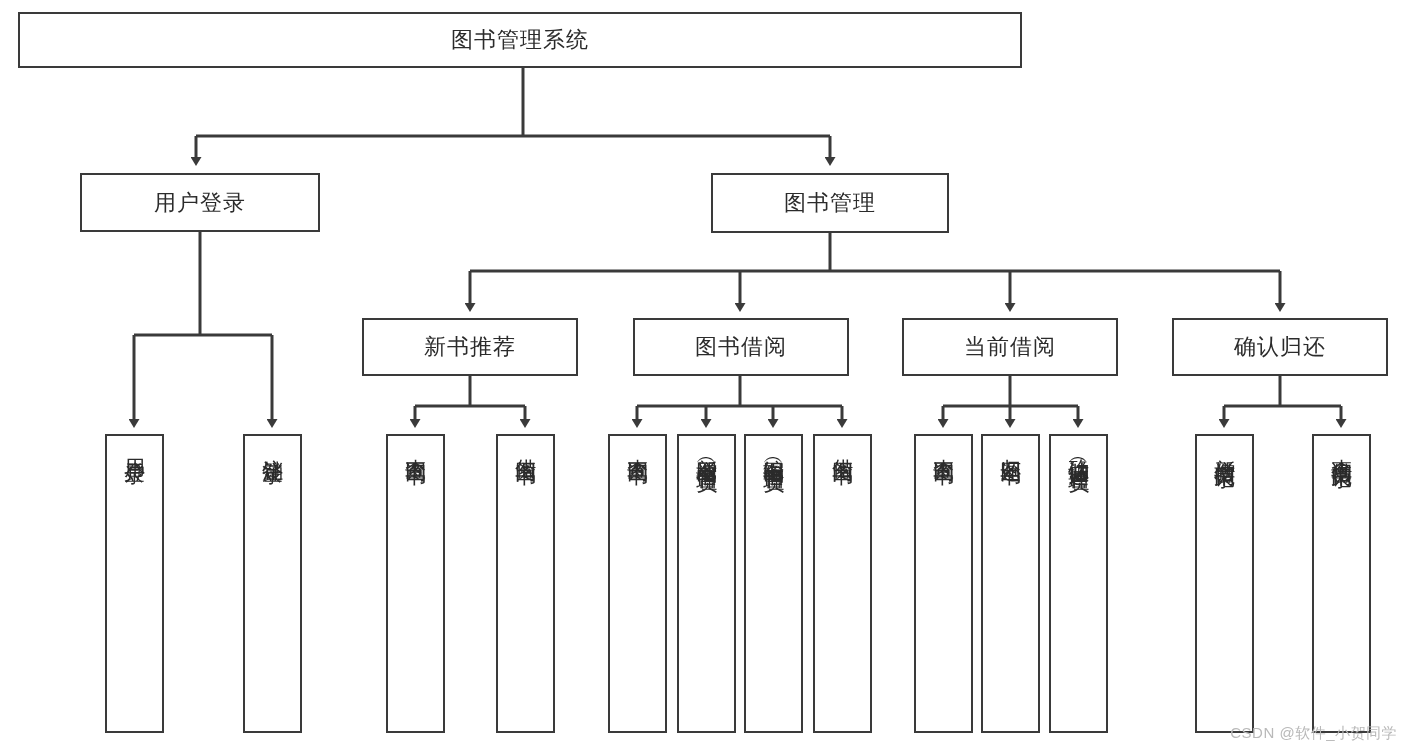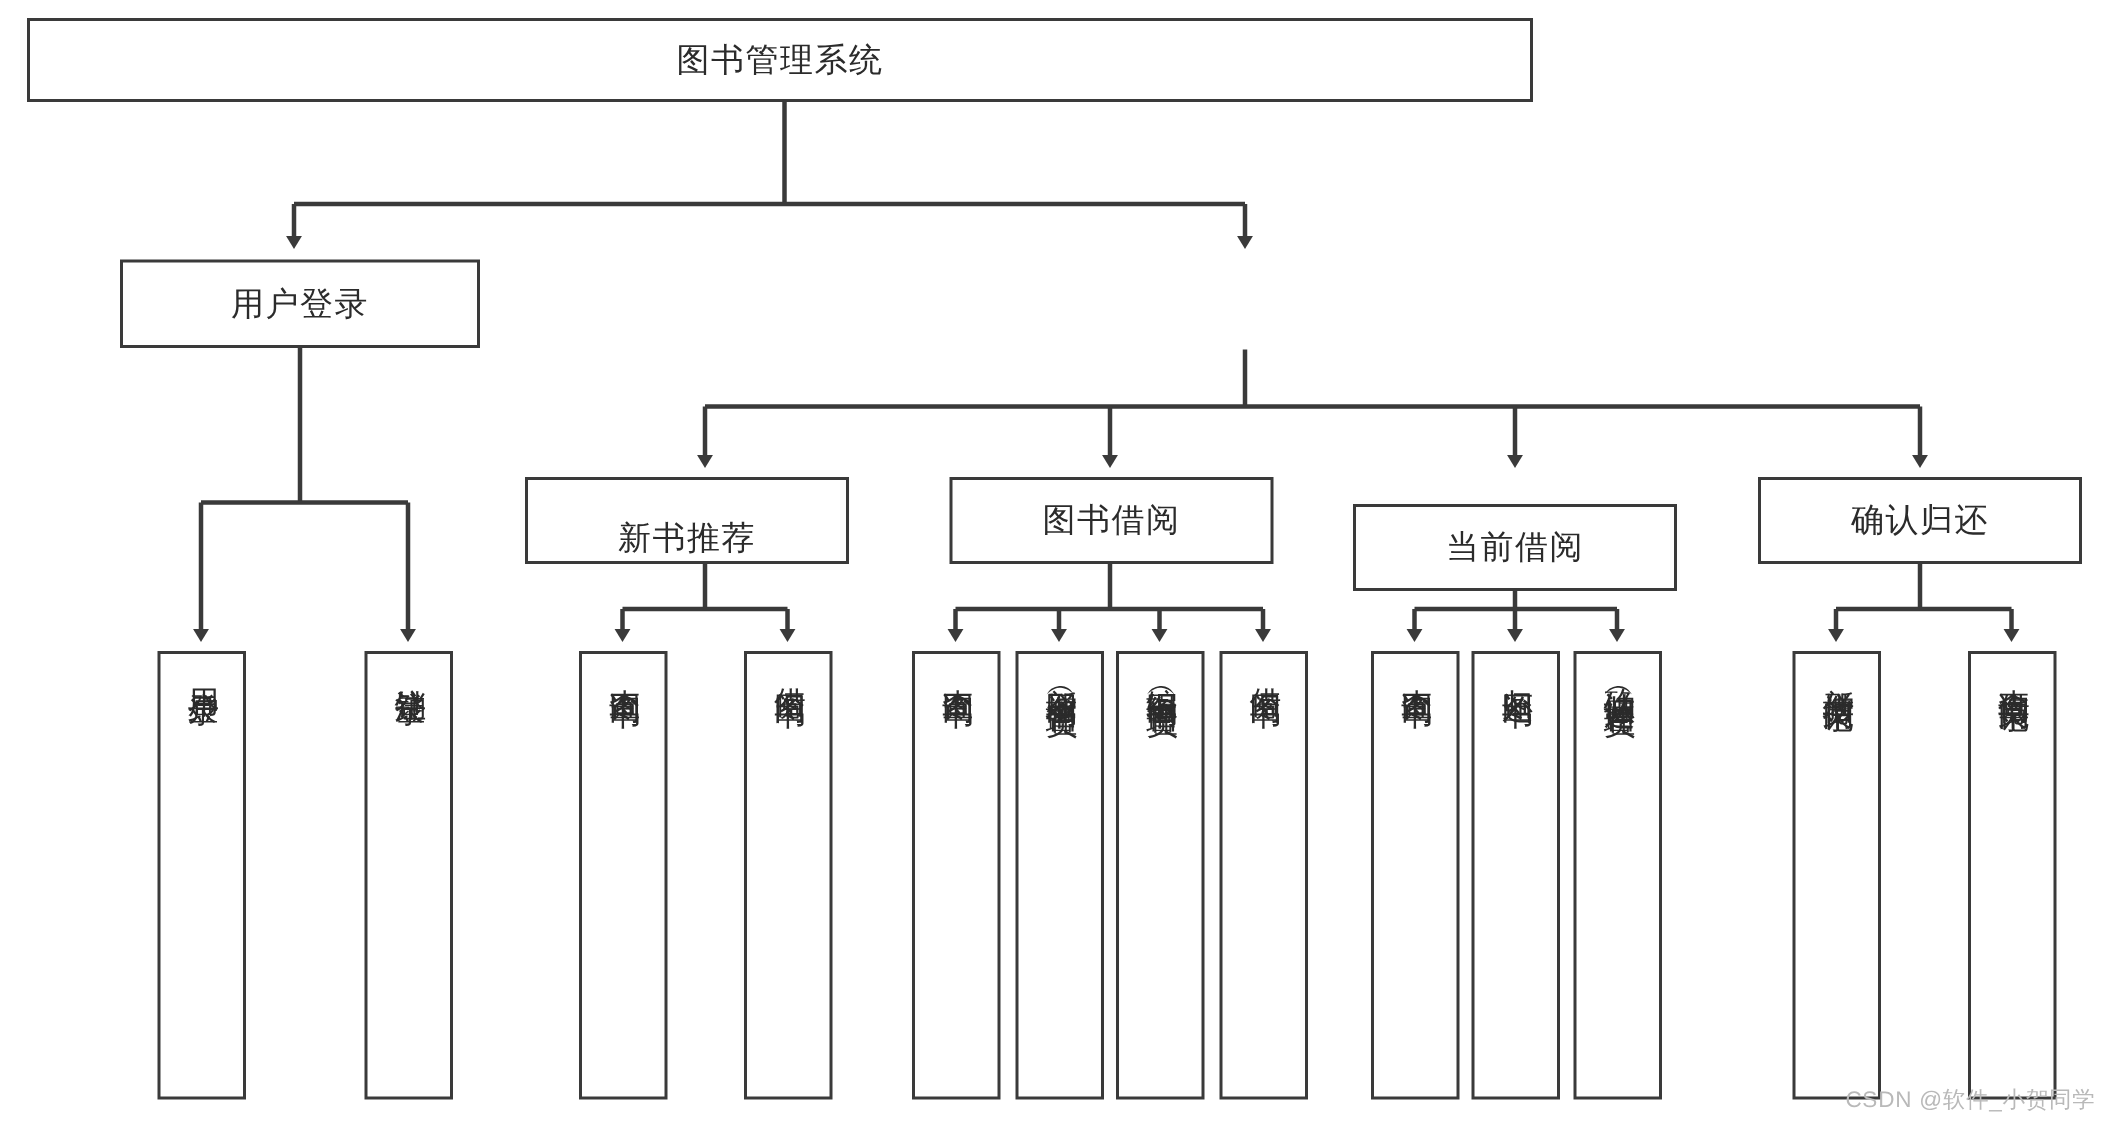--- a/index.html
+++ b/index.html
@@ -117,28 +117,31 @@
     </g>
   </svg>
 
   <div class="node horiz" style="left:18px; top:12px; width:1004px; height:56px;">
     <span>图书管理系统</span>
   </div>
 
   <div class="node horiz" style="left:80px; top:173px; width:240px; height:59px;">
     <span>用户登录</span>
   </div>
+  <div class="node horiz" style="left:711px; top:173px; width:238px; height:60px;">
+    <span>图书管理</span>
+  </div>
 
-  <div class="node horiz" style="left:350px; top:318px; width:216px; height:58px;align-items:flex-end;">
+  <div class="node horiz" style="left:362px; top:318px; width:216px; height:58px;">
     <span>新书推荐</span>
   </div>
   <div class="node horiz" style="left:633px; top:318px; width:216px; height:58px;">
     <span>图书借阅</span>
   </div>
-  <div class="node horiz" style="left:902px; top:318px; width:216px; height:58px;margin-top:18px;">
+  <div class="node horiz" style="left:902px; top:318px; width:216px; height:58px;">
     <span>当前借阅</span>
   </div>
   <div class="node horiz" style="left:1172px; top:318px; width:216px; height:58px;">
     <span>确认归还</span>
   </div>
 
   <div class="node vert" style="left:105px; top:434px; width:59px; height:299px;">
     <span class="vert-label">用户登录</span>
   </div>
   <div class="node vert" style="left:243px; top:434px; width:59px; height:299px;">

